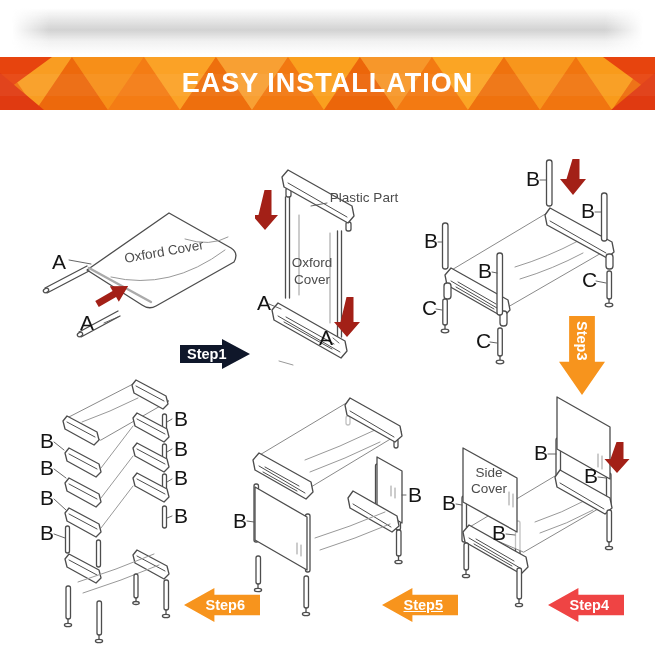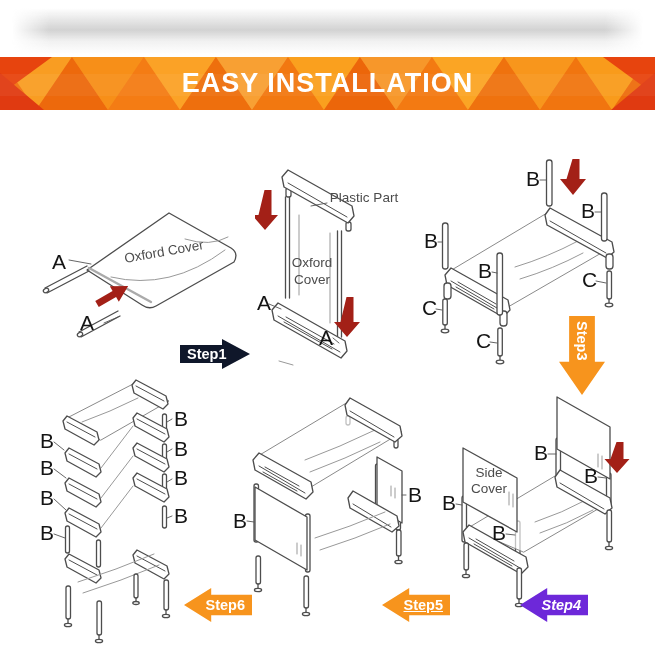--- a/index.html
+++ b/index.html
@@ -29,21 +29,21 @@
   .diagram .red{fill:#a32017;stroke:none;}
   .diagram text{stroke:none;}
   .diagram .lbl{font-size:21px;fill:#141414;}
   .diagram .ann{font-size:13.5px;fill:#4c4c4c;}
   
   .step-arrow{position:absolute;background:#f7941d;color:#fff;font-weight:bold;
     font-size:14.5px;display:flex;align-items:center;}
   .arrow-right{clip-path:polygon(0 20%,60% 20%,60% 0,100% 50%,60% 100%,60% 80%,0 80%);
     justify-content:flex-start;padding-left:7px;}
   .arrow-left{clip-path:polygon(0 50%,40% 0,40% 20%,100% 20%,100% 80%,40% 80%,40% 100%);
-    justify-content:flex-end;padding-right:7px;}
+    justify-content:flex-end;padding-right:15px;}
   .arrow-down{clip-path:polygon(22% 0,78% 0,78% 58%,100% 58%,50% 100%,0 58%,22% 58%);
     justify-content:center;align-items:flex-start;padding-top:5px;}
   .arrow-down span{writing-mode:vertical-rl;}
 </style>
 </head>
 <body>
 
 <div class="stage">
 
   <div class="top-shadow"></div>
@@ -331,21 +331,21 @@
     <text class="lbl" x="154" y="115">B</text>
     <text class="lbl" x="154" y="153">B</text>
   </svg>
 
   <div class="step-arrow arrow-right" style="left: 167px; top: 339px; width: 63px; height: 30px; background: #0f172a; margin-left: 13px;">
     <span>Step1</span>
   </div>
   <div class="step-arrow arrow-down" style="left: 559px; top: 316px; width: 46px; height: 74px; background: rgb(247, 148, 29);">
     <span>Step3</span>
   </div>
-  <div class="step-arrow arrow-left" style="left: 520px; top: 588px; width: 61px; height: 34px; background: #6d28d9; font-style: italic;">
+  <div class="step-arrow arrow-left" style="left: 548px; top: 588px; width: 61px; height: 34px; background: #ef4444;">
     <span>Step4</span>
   </div>
   <div class="step-arrow arrow-left" style="left: 382px; top: 588px; width: 61px; height: 34px; background: rgb(247, 148, 29); text-decoration: underline;">
     <span>Step5</span>
   </div>
   <div class="step-arrow arrow-left" style="left: 184px; top: 588px; width: 61px; height: 34px; background: rgb(247, 148, 29);">
     <span>Step6</span>
   </div>
 
 </div>

